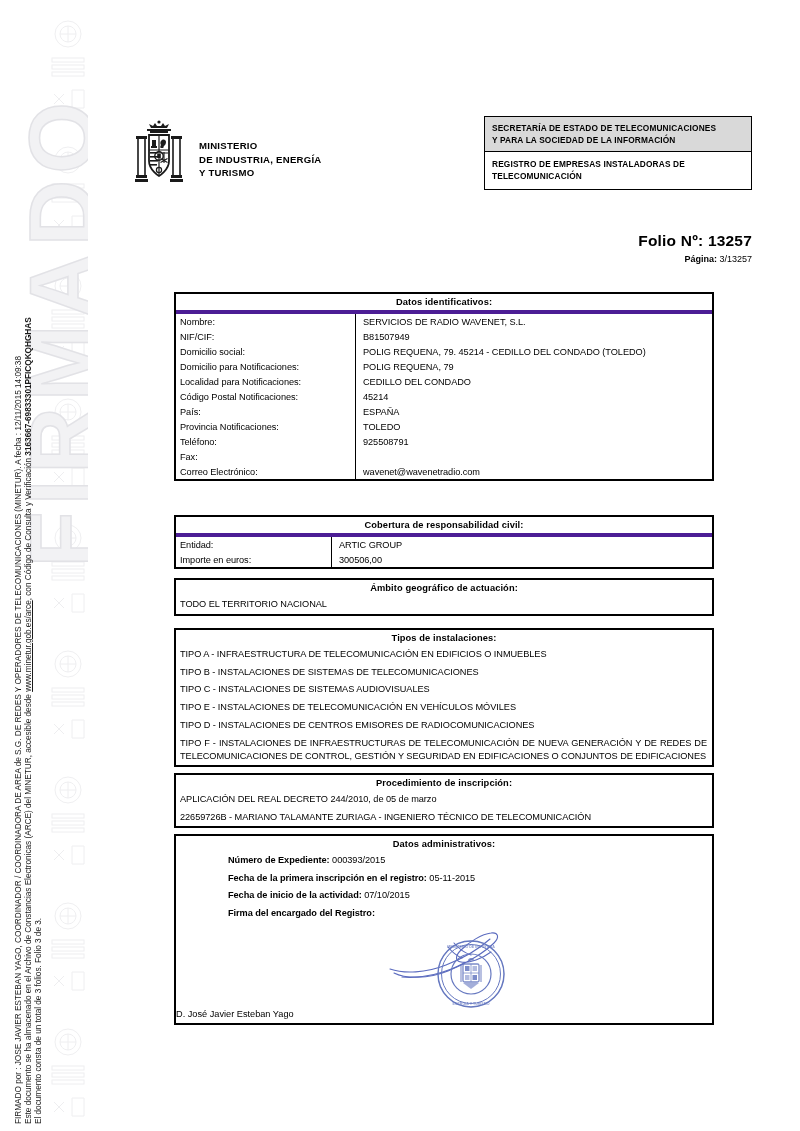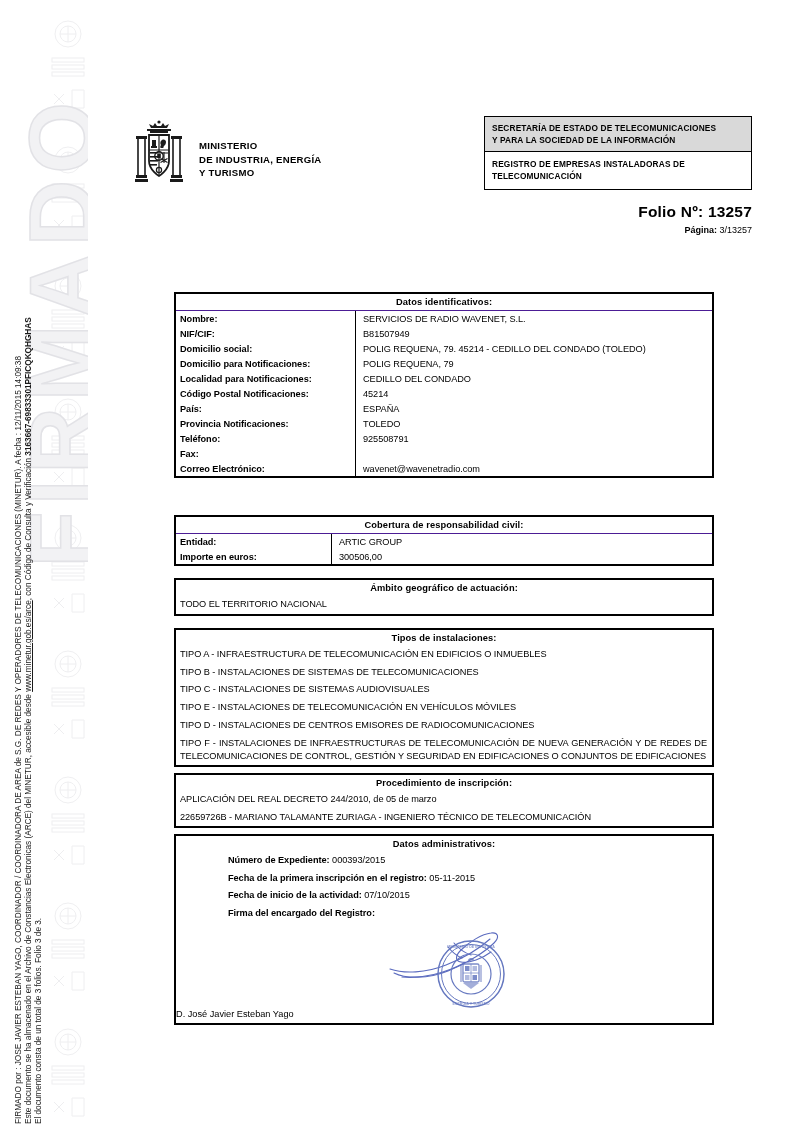--- a/index.html
+++ b/index.html
@@ -99,21 +99,21 @@
     background: #ffffff;
     padding: 6px 7px 7px 7px;
     font-size: 8.3px;
     font-weight: bold;
     line-height: 12px;
     letter-spacing: .15px;
   }
 
   #folio {
     position: absolute;
-    right: 48px; top: 203px;
+    right: 48px; top: 232px;
     text-align: right;
   }
   #folio-line {
     font-size: 15.5px;
     font-weight: bold;
     letter-spacing: .2px;
   }
   #pagina-line {
     margin-top: 4px;
     font-size: 9px;
@@ -127,31 +127,31 @@
     width: 540px;
     border: 2px solid #000;
     box-sizing: border-box;
     background: #fff;
   }
   .tbl-title {
     text-align: center;
     font-size: 9.3px;
     font-weight: bold;
     padding: 3px 0 3px 0;
-    border-bottom: 1px solid #4c1d95;
+    border-bottom: 4px solid #4c1d95;
     letter-spacing: .1px;
   }
   .tbl-title.noline { border-bottom: none; }
   .kv { display: flex; }
   .kv .k {
     width: 180px;
     box-sizing: border-box;
     padding: 2.5px 0 2.5px 4px;
     font-size: 9.2px;
-    font-weight: bold;
+    font-weight: normal;
     border-right: 1px solid #000;
     letter-spacing: -.05px;
   }
   .kv .v {
     flex: 1;
     padding: 2.5px 0 2.5px 7px;
     font-size: 9.2px;
     letter-spacing: -.05px;
   }
   .kv2 .k { width: 156px; }

